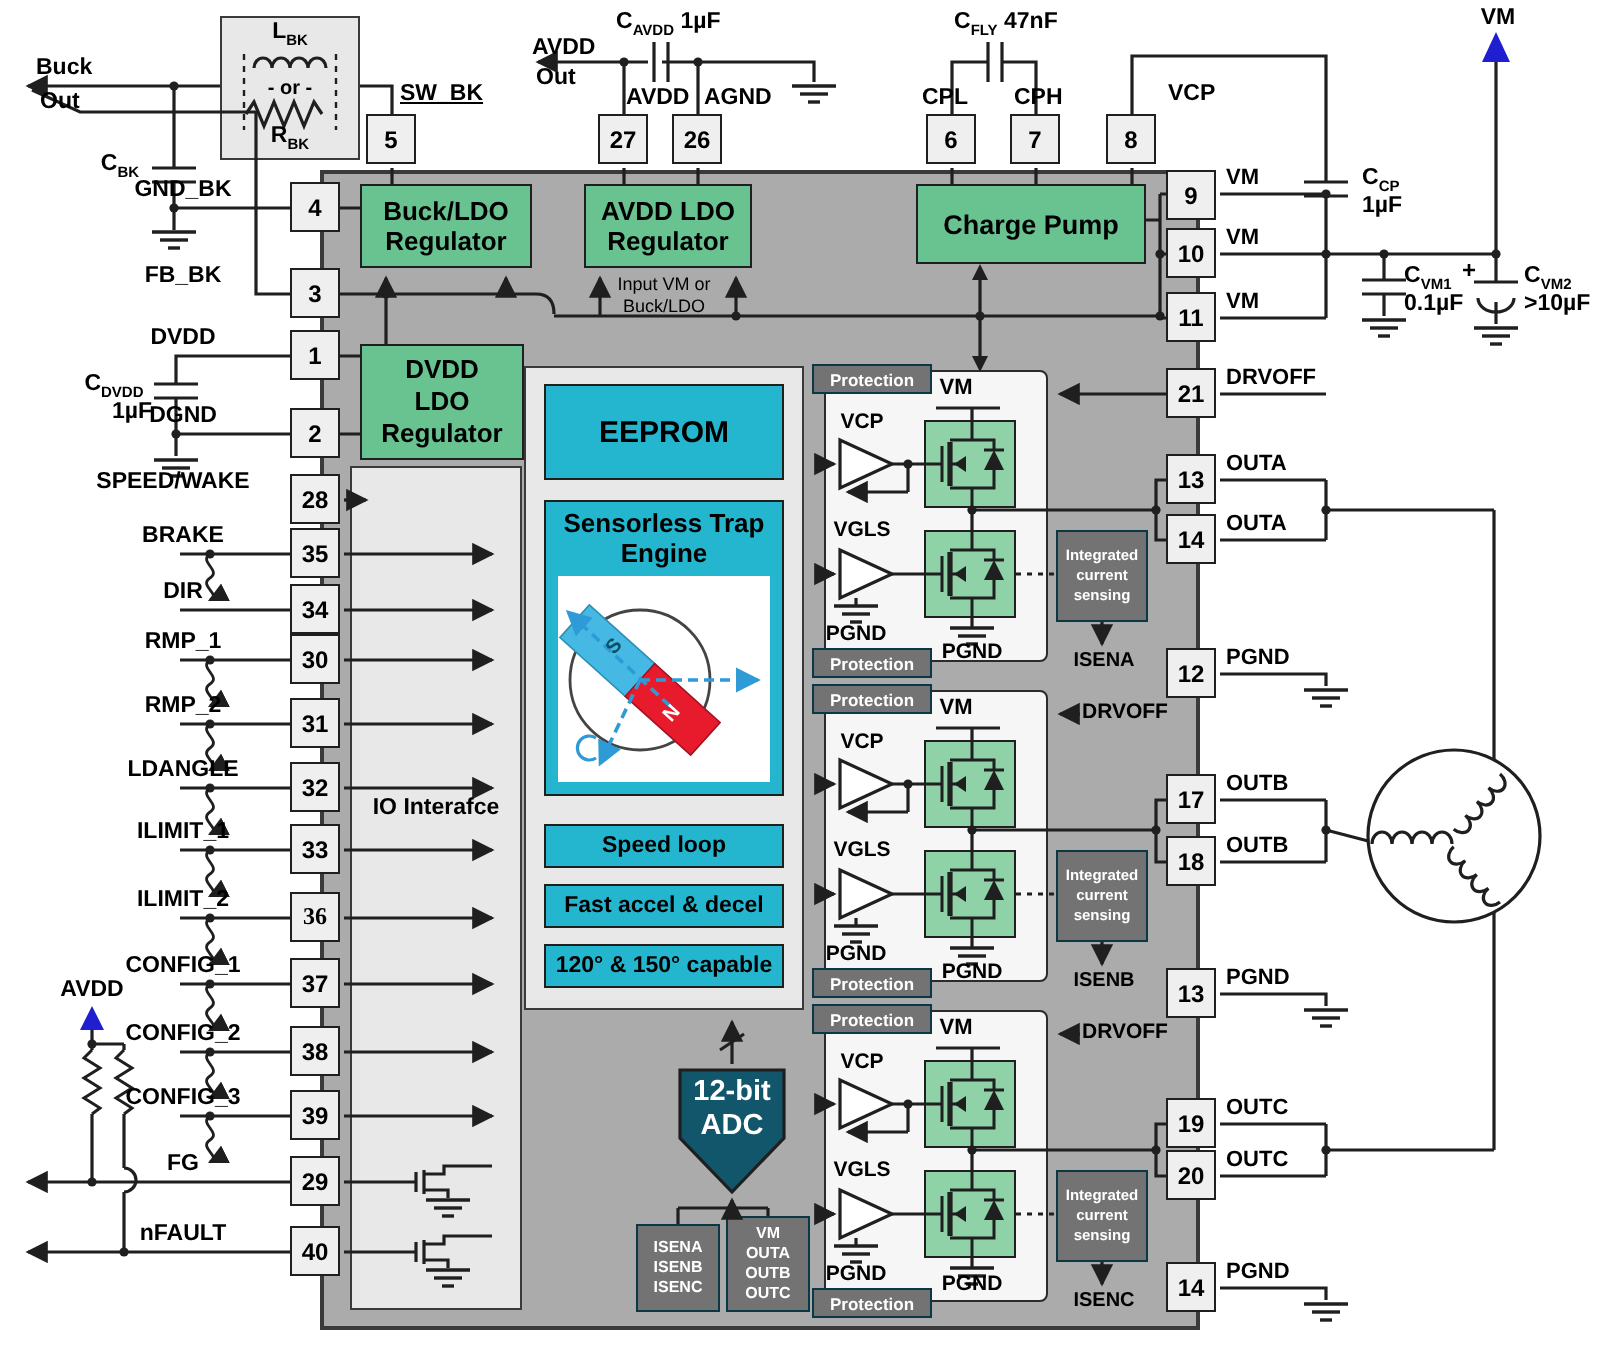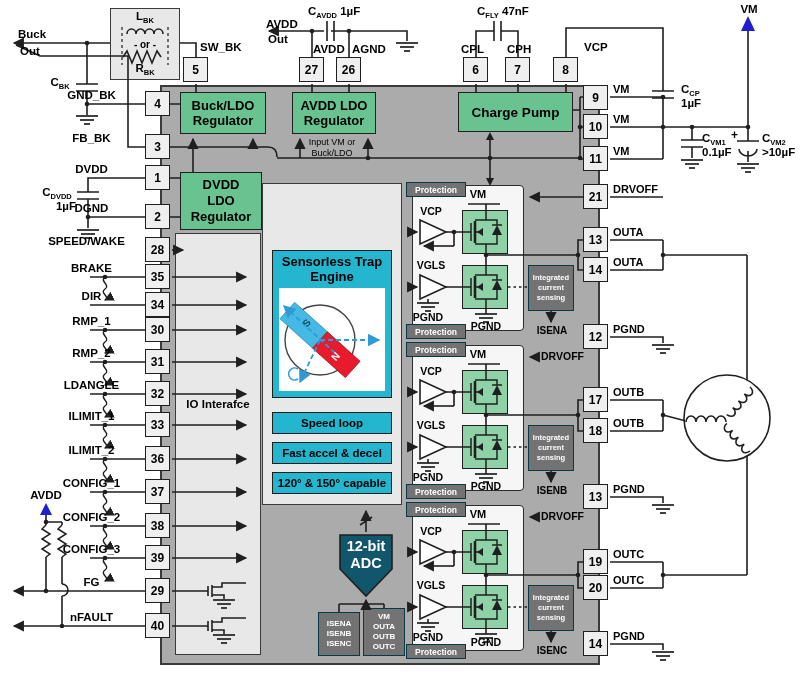--- a/index.html
+++ b/index.html
@@ -48,20 +48,23 @@
     <div>Charge Pump</div>
   </div>
   <div class="abs green" style="left:180px;top:172px;width:82px;height:58px;line-height:16px;">
     <div>DVDD</div>
     <div>LDO</div>
     <div>Regulator</div>
   </div>
 
   <div class="abs txt calign" style="left:175px;top:398px;width:86px;font-weight:bold;font-size:11.5px;">IO Interafce</div>
 
+  <div class="abs cyan" style="left:272px;top:192px;width:120px;height:48px;font-size:15px;">
+    <div>EEPROM</div>
+  </div>
   <div class="abs cyan" style="left:272px;top:250px;width:120px;height:148px;justify-content:flex-start;font-size:13px;line-height:15px;padding-top:3px;">
     <div>Sensorless Trap</div>
     <div>Engine</div>
   </div>
   <div class="abs white-img" style="left:279px;top:288px;width:106px;height:103px;"></div>
   <div class="abs cyan" style="left:272px;top:442px;width:120px;height:22px;font-size:11.5px;">
       <div>Fast accel &amp; decel</div>
     </div>
   <div class="abs cyan" style="left:272px;top:412px;width:120px;height:22px;font-size:11.5px;">
       <div>Speed loop</div>
@@ -414,21 +417,21 @@
   <div class="pin" style="left:145px;top:134px;">3</div>
   <div class="pin" style="left:145px;top:165px;">1</div>
   <div class="pin" style="left:145px;top:204px;">2</div>
   <div class="pin" style="left:145px;top:237px;">28</div>
   <div class="pin" style="left:145px;top:264px;">35</div>
   <div class="pin" style="left:145px;top:292px;">34</div>
   <div class="pin" style="left:145px;top:317px;">30</div>
   <div class="pin" style="left:145px;top:349px;">31</div>
   <div class="pin" style="left:145px;top:381px;">32</div>
   <div class="pin" style="left:145px;top:412px;">33</div>
-  <div class="pin" style="left:145px;top:446px;">36</div>
+  <div class="pin" style="left:145px;top:446px;font-family:Liberation Serif, serif;">36</div>
   <div class="pin" style="left:145px;top:479px;">37</div>
   <div class="pin" style="left:145px;top:513px;">38</div>
   <div class="pin" style="left:145px;top:545px;">39</div>
   <div class="pin" style="left:145px;top:578px;">29</div>
   <div class="pin" style="left:145px;top:613px;">40</div>
 
   <div class="pin" style="left:583px;top:85px;">9</div>
   <div class="pin" style="left:583px;top:114px;">10</div>
   <div class="pin" style="left:583px;top:146px;">11</div>
   <div class="pin" style="left:583px;top:184px;">21</div>
@@ -440,21 +443,21 @@
   <div class="pin" style="left:583px;top:484px;">13</div>
   <div class="pin" style="left:583px;top:549px;">19</div>
   <div class="pin" style="left:583px;top:575px;">20</div>
   <div class="pin" style="left:583px;top:631px;">14</div>
 
   <div class="lab" style="left:18px;top:28px;">Buck</div>
   <div class="lab" style="left:20px;top:45px;">Out</div>
   <div class="lab calign" style="left:120px;top:10px;width:50px;"><span>L</span><sub>BK</sub></div>
   <div class="lab calign" style="left:120px;top:39px;width:50px;font-size:10px;">- or -</div>
   <div class="lab calign" style="left:120px;top:62px;width:50px;"><span>R</span><sub>BK</sub></div>
-  <div class="lab" style="left:200px;top:41px;">SW_BK</div>
+  <div class="lab" style="left:200px;top:41px;text-decoration:underline;">SW_BK</div>
   <div class="lab ralign" style="left:40px;top:76px;width:40px;"><span>C</span><sub>BK</sub></div>
   <div class="lab ralign" style="left:30px;top:186px;width:54px;"><span>C</span><sub>DVDD</sub></div>
   <div class="lab ralign" style="left:48px;top:200px;width:36px;">1µF</div>
 
   <div class="lab" style="left:308px;top:5px;"><span>C</span><sub>AVDD</sub> <span>1µF</span></div>
   <div class="lab" style="left:266px;top:18px;">AVDD</div>
   <div class="lab" style="left:268px;top:33px;">Out</div>
   <div class="lab" style="left:313px;top:43px;">AVDD</div>
   <div class="lab" style="left:352px;top:43px;">AGND</div>
   <div class="lab" style="left:477px;top:5px;"><span>C</span><sub>FLY</sub> <span>47nF</span></div>

